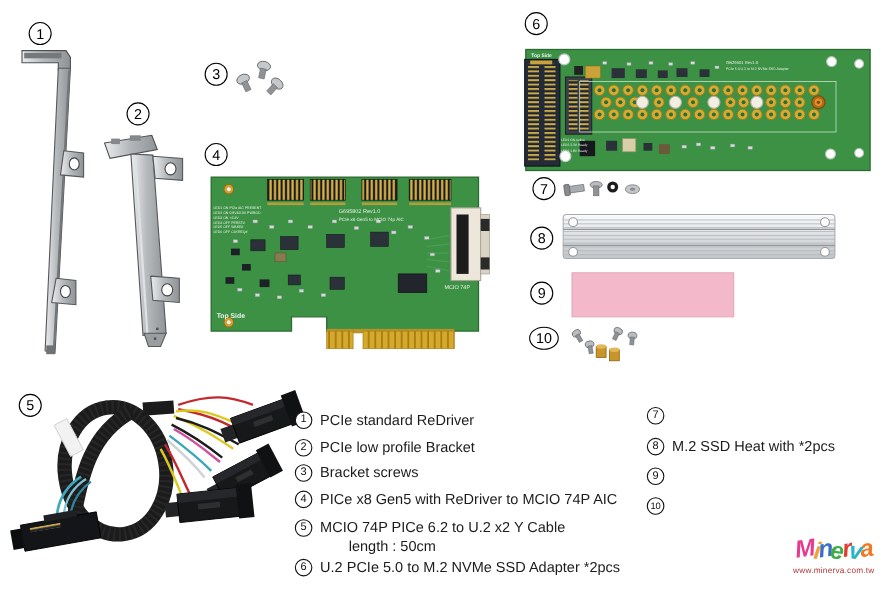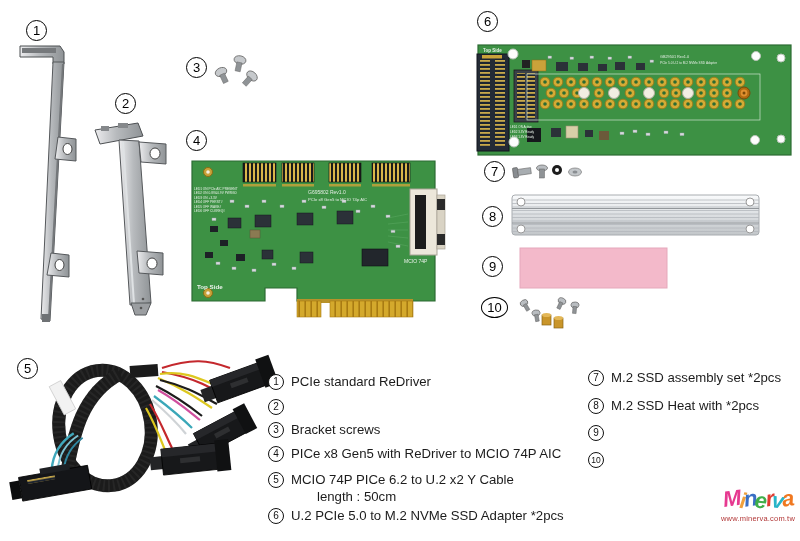--- a/index.html
+++ b/index.html
@@ -427,20 +427,21 @@
   <div class="callout" style="left:482px;top:206px">8</div>
   <div class="callout" style="left:482px;top:256px">9</div>
   <div class="callout wide" style="left:481px;top:297px">10</div>
 
   <div class="lrow" style="left:268px;top:374px">
     <span class="lnum">1</span>
     <span>PCIe standard ReDriver</span>
   </div>
   <div class="lrow" style="left:268px;top:399px">
     <span class="lnum">2</span>
+    <span>PCIe low profile Bracket</span>
   </div>
   <div class="lrow" style="left:268px;top:422px">
     <span class="lnum">3</span>
     <span>Bracket screws</span>
   </div>
   <div class="lrow" style="left:268px;top:446px">
     <span class="lnum">4</span>
     <span>PICe x8 Gen5 with ReDriver to MCIO 74P AIC</span>
   </div>
   <div class="lrow" style="left:268px;top:472px">
@@ -448,21 +449,20 @@
     <span>MCIO 74P PICe 6.2 to U.2 x2 Y Cable</span>
   </div>
   <div class="l2" style="left:291px;top:489px">length : 50cm</div>
   <div class="lrow" style="left:268px;top:508px">
     <span class="lnum">6</span>
     <span>U.2 PCIe 5.0 to M.2 NVMe SSD Adapter *2pcs</span>
   </div>
 
   <div class="lrow" style="left:588px;top:370px">
     <span class="lnum">7</span>
-    <span>M.2 SSD assembly set *2pcs</span>
   </div>
   <div class="lrow" style="left:588px;top:398px">
     <span class="lnum">8</span>
     <span>M.2 SSD Heat with *2pcs</span>
   </div>
   <div class="lrow" style="left:588px;top:425px">
     <span class="lnum">9</span>
   </div>
   <div class="lrow" style="left:588px;top:452px">
     <span class="lnum wide">10</span>

